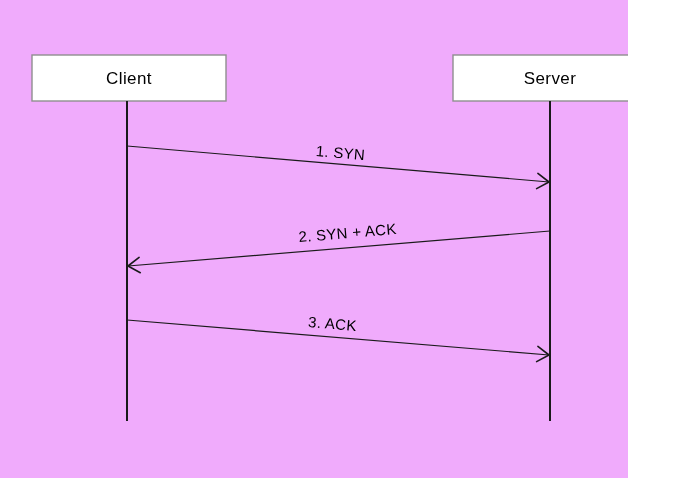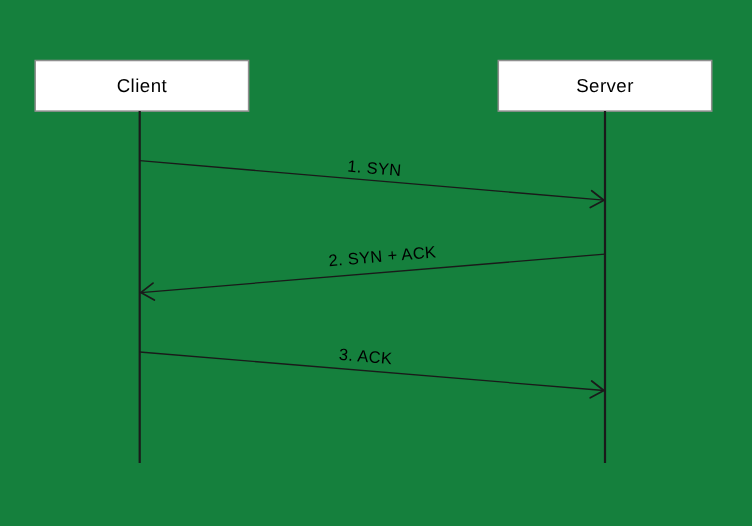--- a/index.html
+++ b/index.html
@@ -2,23 +2,23 @@
 <html><head>
 <meta charset="utf-8">
 <style>
   html, body {
     margin: 0;
     padding: 0;
     background: #ffffff;
   }
   .frame {
     position: relative;
-    width: 684px;
+    width: 628px;
     height: 478px;
-    background: #15803d;
+    background: #f0abfc;
     overflow: hidden;
     font-family: "Liberation Sans", sans-serif;
   }
   svg text {
     font-family: "Liberation Sans", sans-serif;
     fill: #000000;
   }
   .actor-box {
     fill: #ffffff;
     stroke: #8f8f8f;

